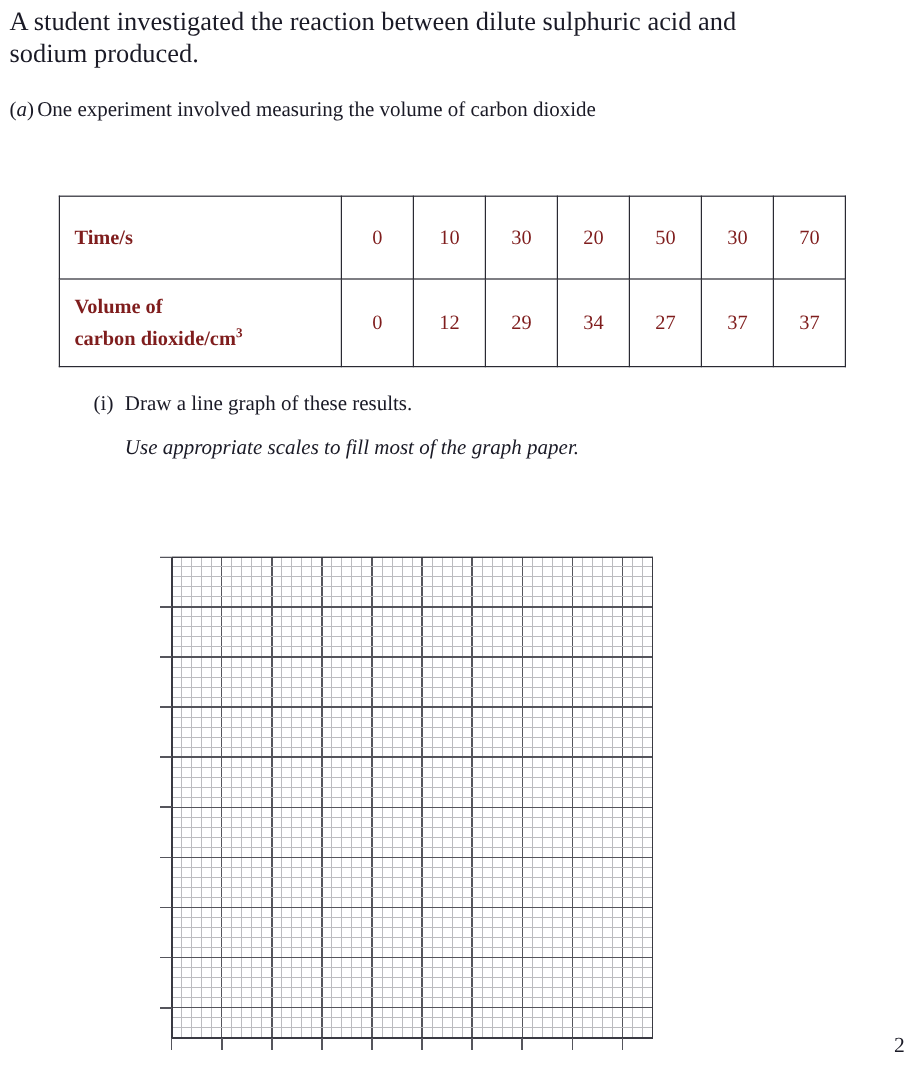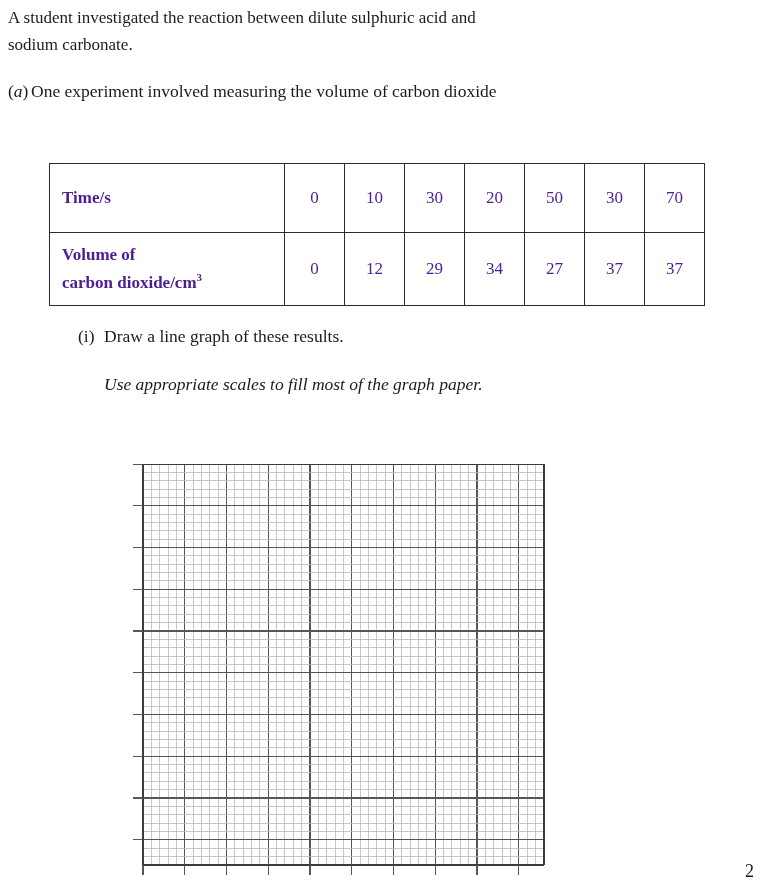--- a/index.html
+++ b/index.html
@@ -15,21 +15,21 @@
     color: #1a1a26;
     overflow: hidden;
   }
 
   
   .intro {
     position: absolute;
     left: 8px;
     top: 4px;
     width: 752px;
-    font-size: 17px;
+    font-size: 22px;
     line-height: 27px;
     text-align: justify;
   }
   .intro .l2 { text-align: left; }
 
   
   .part-a {
     position: absolute;
     left: 8px;
     top: 78px;
@@ -52,21 +52,21 @@
   .results-table {
     position: absolute;
     left: 49px;
     top: 163px;
     border-collapse: collapse;
     table-layout: fixed;
   }
   .results-table td {
     border: 1.6px solid #2a2a33;
     font-size: 17px;
-    color: #4c1d95;
+    color: #7f1d1d;
     padding: 0;
   }
   .results-table td.rowlabel {
     width: 222px;
     font-weight: bold;
     padding: 6px 0 6px 12px;
     line-height: 22px;
     text-align: left;
   }
   .results-table td.val {
@@ -89,21 +89,21 @@
   }
   .sub-i .marker {
     position: absolute;
     left: 0;
     top: 0;
     width: 30px;
   }
   .sub-i .line {
     margin-left: 26px;
   }
-  .sub-i .line-1 { margin-bottom: 26px; }
+  .sub-i .line-1 { margin-bottom: 14px; }
   .sub-i .line-2 { font-style: italic; margin-bottom: 20px; }
   .sub-i .line-3 { }
 
   
   #graph-paper {
     position: absolute;
     left: 133px;
     top: 464px;
   }
 
@@ -114,21 +114,21 @@
     bottom: 14px;
     font-size: 18px;
     color: #1a1a26;
   }
 </style>
 </head>
 <body>
 
 <div class="intro">
   <div class="l1">A student investigated the reaction between dilute sulphuric acid and</div>
-  <div class="l2">sodium carbonate.</div>
+  <div class="l2">sodium produced.</div>
 </div>
 
 <div class="part-a">
   <span class="marker"><span>(</span><i>a</i><span>)</span></span>
   <div class="body">
     <div>One experiment involved measuring the volume of carbon dioxide</div>
   </div>
 </div>
 
 <table class="results-table">

